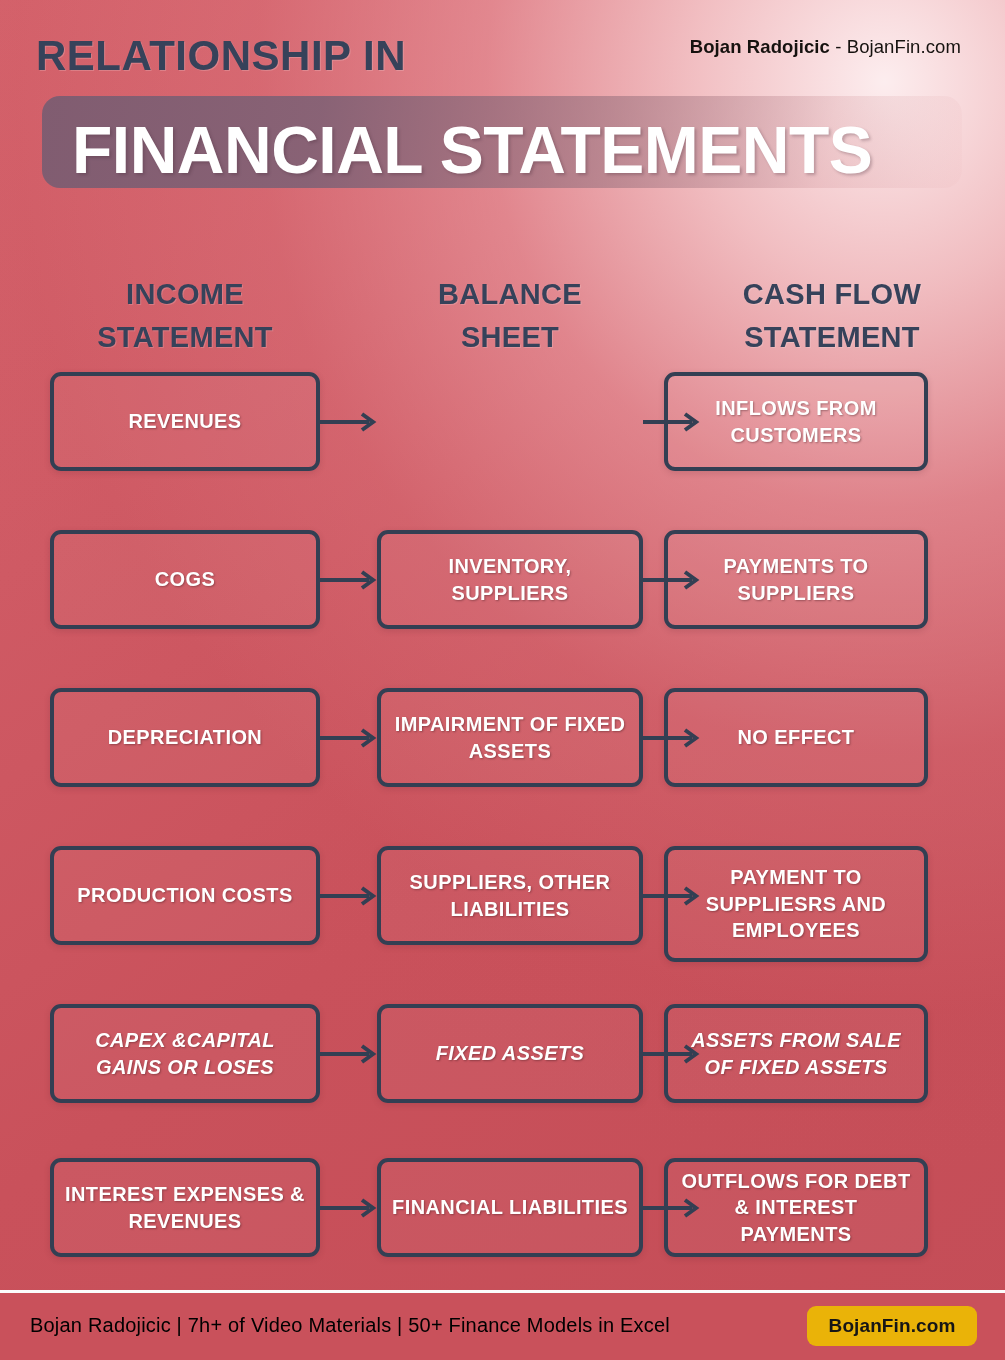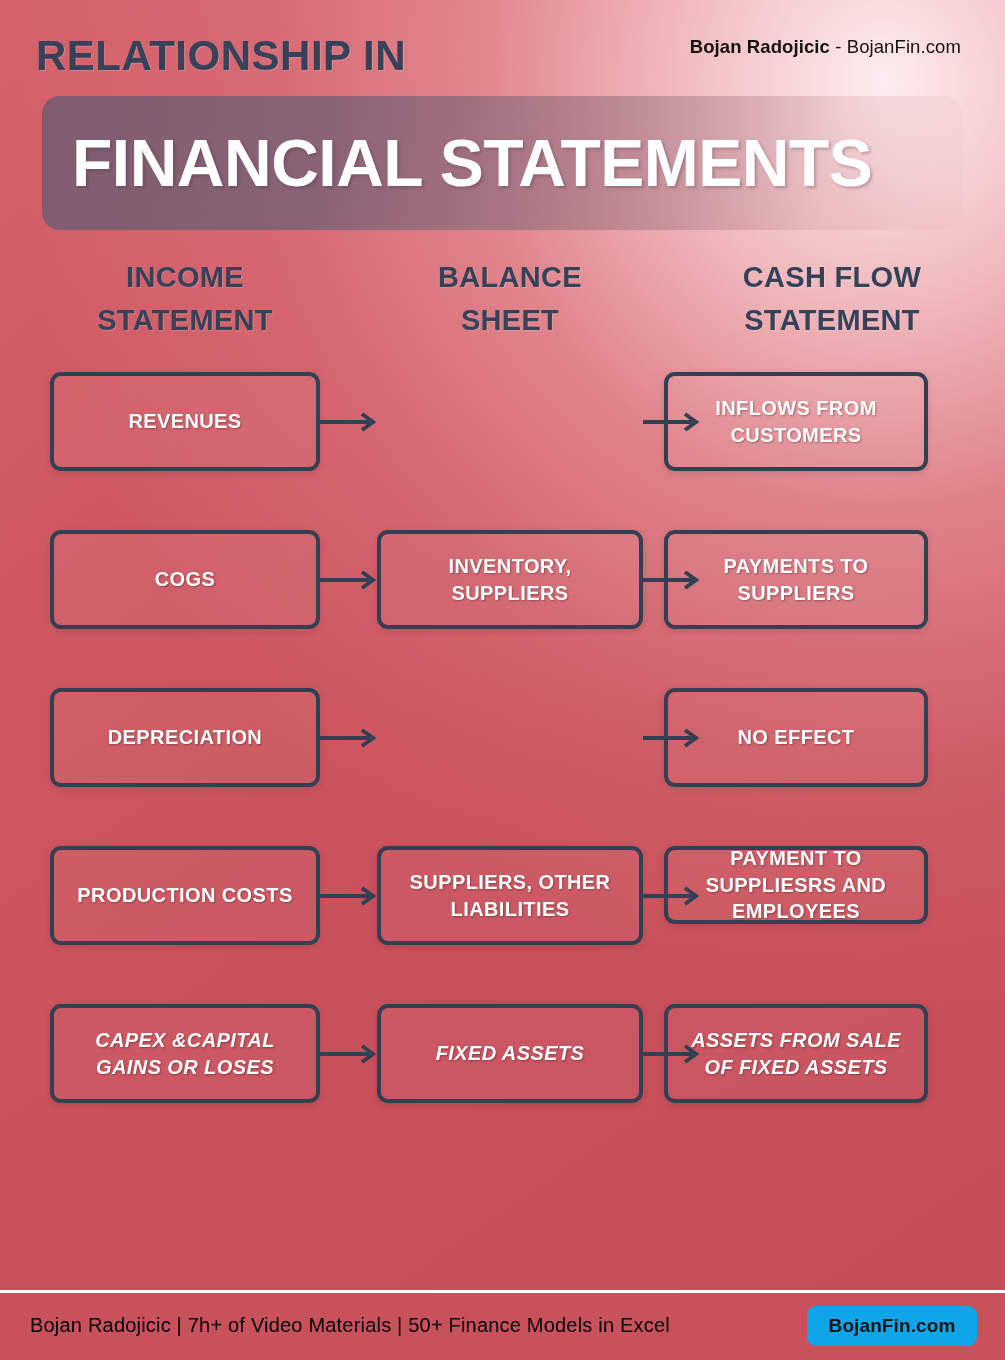--- a/index.html
+++ b/index.html
@@ -53,45 +53,45 @@
     color: #36425a;
     text-shadow: 1px 1px 0 rgba(255,255,255,0.18);
     white-space: nowrap;
   }
 
   .title-banner {
     position: absolute;
     left: 42px;
     top: 96px;
     width: 920px;
-    height: 134px;
+    height: 92px;
     border-radius: 18px;
     background: linear-gradient(100deg,
         rgba(122,92,113,0.93) 0%,
         rgba(128,97,117,0.90) 30%,
         rgba(160,118,130,0.62) 62%,
         rgba(207,145,151,0.26) 85%,
         rgba(226,160,163,0.06) 100%);
     display: flex;
-    align-items: center;
+    align-items: flex-end;
   }
   .title-banner .title-text {
     margin-left: 30px;
     font-size: 66px;
     font-weight: bold;
     letter-spacing: -0.5px;
     color: #ffffff;
     white-space: nowrap;
     text-shadow: 2px 2px 3px rgba(70,40,55,0.28);
   }
 
   
   .col-headers {
     position: absolute;
-    top: 256px;
+    top: 273px;
     left: 0;
     width: 1005px;
     height: 100px;
   }
   .col-head {
     position: absolute;
     text-align: center;
     font-size: 29px;
     font-weight: bold;
     line-height: 1.47;
@@ -157,21 +157,21 @@
     left: 30px; top: 21px;
     font-size: 20px;
     color: #000000;
     letter-spacing: 0.2px;
     white-space: nowrap;
   }
   .footer-badge {
     position: absolute;
     right: 28px; top: 13px;
     width: 170px; height: 40px;
-    background: #0ea5e9;
+    background: #eab308;
     border-radius: 9px;
     display: flex;
     align-items: center;
     justify-content: center;
     font-size: 19px;
     font-weight: bold;
     color: #161616;
     letter-spacing: 0.1px;
   }
 </style>
@@ -224,47 +224,61 @@
           <line x1="0" y1="13" x2="49" y2="13" stroke="#333f53" stroke-width="4"></line>
           <polyline points="42,5 53,13 42,21" fill="none" stroke="#333f53" stroke-width="4" stroke-linejoin="miter" stroke-linecap="butt"></polyline>
         </svg>
         <svg class="arrow a1" viewBox="0 0 58 26" xmlns="http://www.w3.org/2000/svg" style="top: 36.5px;">
           <line x1="0" y1="13" x2="49" y2="13" stroke="#333f53" stroke-width="4"></line>
           <polyline points="42,5 53,13 42,21" fill="none" stroke="#333f53" stroke-width="4" stroke-linejoin="miter" stroke-linecap="butt"></polyline>
         </svg>
       </div>
       <div class="row" style="top: 688px; height: 99px;">
         <div class="cell c0" style="top:0;height:99px">DEPRECIATION</div>
+        <div class="cell c1" style="top:0;height:99px">IMPAIRMENT OF FIXED ASSETS</div>
         <div class="cell c2" style="top:0;height:99px">NO EFFECT</div>
         <svg class="arrow a0" viewBox="0 0 58 26" xmlns="http://www.w3.org/2000/svg" style="top: 36.5px;">
           <line x1="0" y1="13" x2="49" y2="13" stroke="#333f53" stroke-width="4"></line>
           <polyline points="42,5 53,13 42,21" fill="none" stroke="#333f53" stroke-width="4" stroke-linejoin="miter" stroke-linecap="butt"></polyline>
         </svg>
         <svg class="arrow a1" viewBox="0 0 58 26" xmlns="http://www.w3.org/2000/svg" style="top: 36.5px;">
           <line x1="0" y1="13" x2="49" y2="13" stroke="#333f53" stroke-width="4"></line>
           <polyline points="42,5 53,13 42,21" fill="none" stroke="#333f53" stroke-width="4" stroke-linejoin="miter" stroke-linecap="butt"></polyline>
         </svg>
       </div>
       <div class="row" style="top: 846px; height: 99px;">
         <div class="cell c0" style="top:0;height:99px">PRODUCTION COSTS</div>
         <div class="cell c1" style="top:0;height:99px">SUPPLIERS, OTHER LIABILITIES</div>
-        <div class="cell c2" style="top:0;height:78px">PAYMENT TO SUPPLIESRS AND EMPLOYEES</div>
+        <div class="cell c2" style="top:0;height:116px">PAYMENT TO SUPPLIESRS AND EMPLOYEES</div>
         <svg class="arrow a0" viewBox="0 0 58 26" xmlns="http://www.w3.org/2000/svg" style="top: 36.5px;">
           <line x1="0" y1="13" x2="49" y2="13" stroke="#333f53" stroke-width="4"></line>
           <polyline points="42,5 53,13 42,21" fill="none" stroke="#333f53" stroke-width="4" stroke-linejoin="miter" stroke-linecap="butt"></polyline>
         </svg>
         <svg class="arrow a1" viewBox="0 0 58 26" xmlns="http://www.w3.org/2000/svg" style="top: 36.5px;">
           <line x1="0" y1="13" x2="49" y2="13" stroke="#333f53" stroke-width="4"></line>
           <polyline points="42,5 53,13 42,21" fill="none" stroke="#333f53" stroke-width="4" stroke-linejoin="miter" stroke-linecap="butt"></polyline>
         </svg>
       </div>
       <div class="row" style="top: 1004px; height: 99px; font-style: italic;">
         <div class="cell c0" style="top:0;height:99px">CAPEX &amp;CAPITAL GAINS OR LOSES</div>
         <div class="cell c1" style="top:0;height:99px">FIXED ASSETS</div>
         <div class="cell c2" style="top:0;height:99px">ASSETS FROM SALE OF FIXED ASSETS</div>
+        <svg class="arrow a0" viewBox="0 0 58 26" xmlns="http://www.w3.org/2000/svg" style="top: 36.5px;">
+          <line x1="0" y1="13" x2="49" y2="13" stroke="#333f53" stroke-width="4"></line>
+          <polyline points="42,5 53,13 42,21" fill="none" stroke="#333f53" stroke-width="4" stroke-linejoin="miter" stroke-linecap="butt"></polyline>
+        </svg>
+        <svg class="arrow a1" viewBox="0 0 58 26" xmlns="http://www.w3.org/2000/svg" style="top: 36.5px;">
+          <line x1="0" y1="13" x2="49" y2="13" stroke="#333f53" stroke-width="4"></line>
+          <polyline points="42,5 53,13 42,21" fill="none" stroke="#333f53" stroke-width="4" stroke-linejoin="miter" stroke-linecap="butt"></polyline>
+        </svg>
+      </div>
+      <div class="row" style="top: 1158px; height: 99px;">
+        <div class="cell c0" style="top:0;height:99px">INTEREST EXPENSES &amp; REVENUES</div>
+        <div class="cell c1" style="top:0;height:99px">FINANCIAL LIABILITIES</div>
+        <div class="cell c2" style="top:0;height:99px">OUTFLOWS FOR DEBT &amp; INTEREST PAYMENTS</div>
         <svg class="arrow a0" viewBox="0 0 58 26" xmlns="http://www.w3.org/2000/svg" style="top: 36.5px;">
           <line x1="0" y1="13" x2="49" y2="13" stroke="#333f53" stroke-width="4"></line>
           <polyline points="42,5 53,13 42,21" fill="none" stroke="#333f53" stroke-width="4" stroke-linejoin="miter" stroke-linecap="butt"></polyline>
         </svg>
         <svg class="arrow a1" viewBox="0 0 58 26" xmlns="http://www.w3.org/2000/svg" style="top: 36.5px;">
           <line x1="0" y1="13" x2="49" y2="13" stroke="#333f53" stroke-width="4"></line>
           <polyline points="42,5 53,13 42,21" fill="none" stroke="#333f53" stroke-width="4" stroke-linejoin="miter" stroke-linecap="butt"></polyline>
         </svg>
       </div>
     </div>

